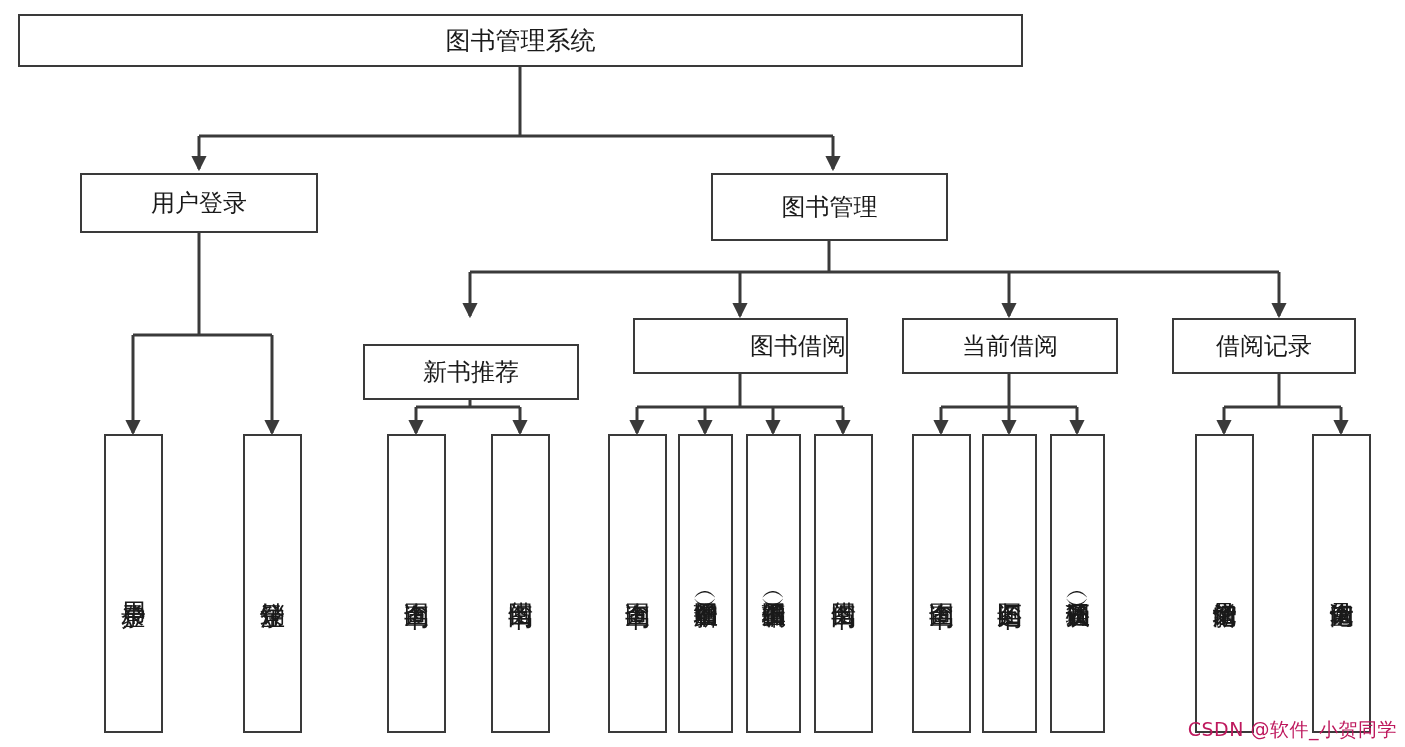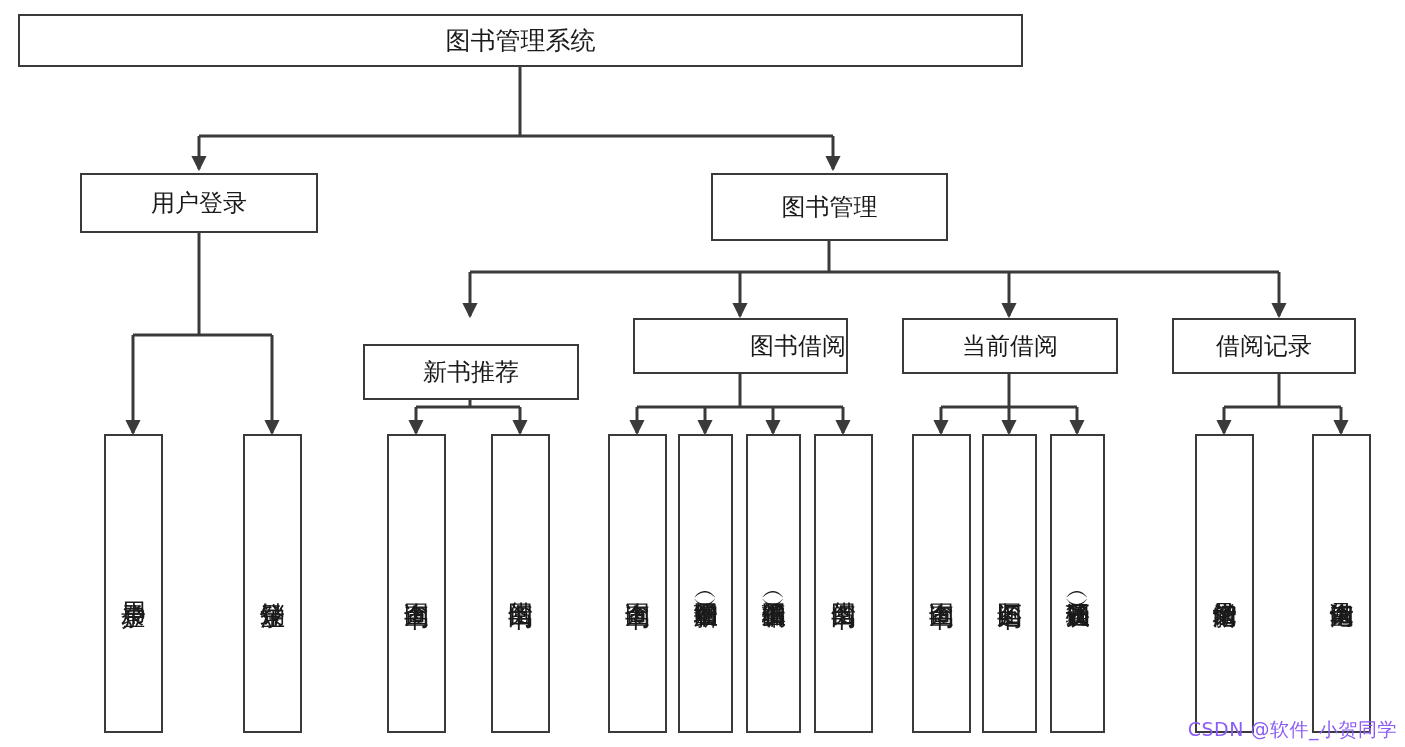--- a/index.html
+++ b/index.html
@@ -68,21 +68,21 @@
   .leaf.narrow .node-label {
     font-size: 24px;
     letter-spacing: 0px;
     line-height: 1.1;
   }
   #watermark {
     position: absolute;
     right: 8px;
     bottom: 4px;
     font-size: 19px;
-    color: #8b5cf6;
+    color: #be185d;
     letter-spacing: 0.5px;
     z-index: 5;
     white-space: nowrap;
   }
 </style>
 </head>
 <body>
 
 <div id="stage">
 

